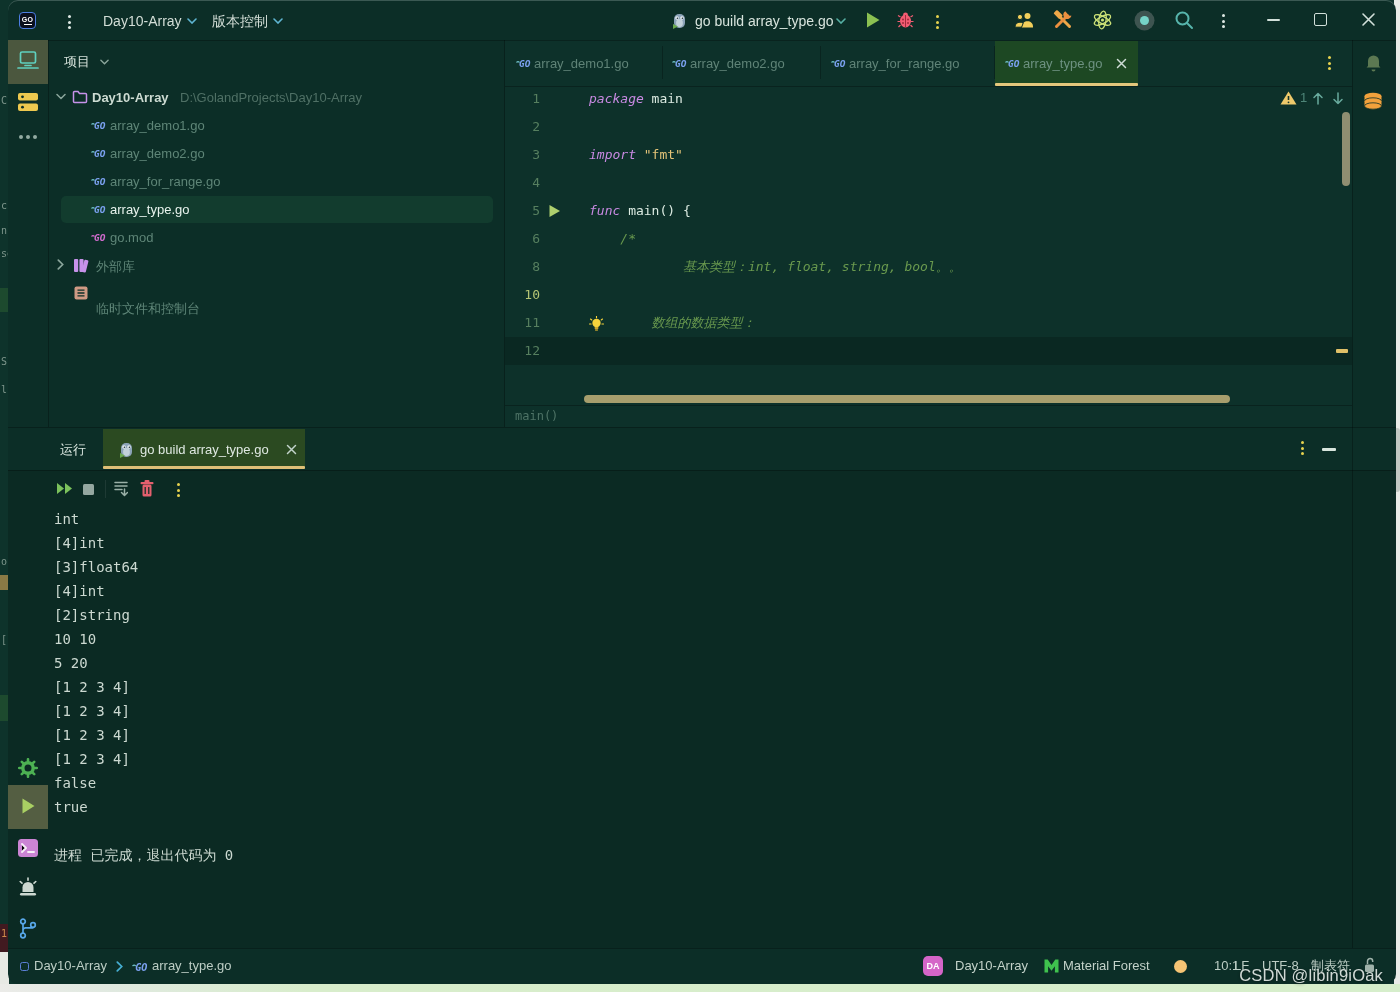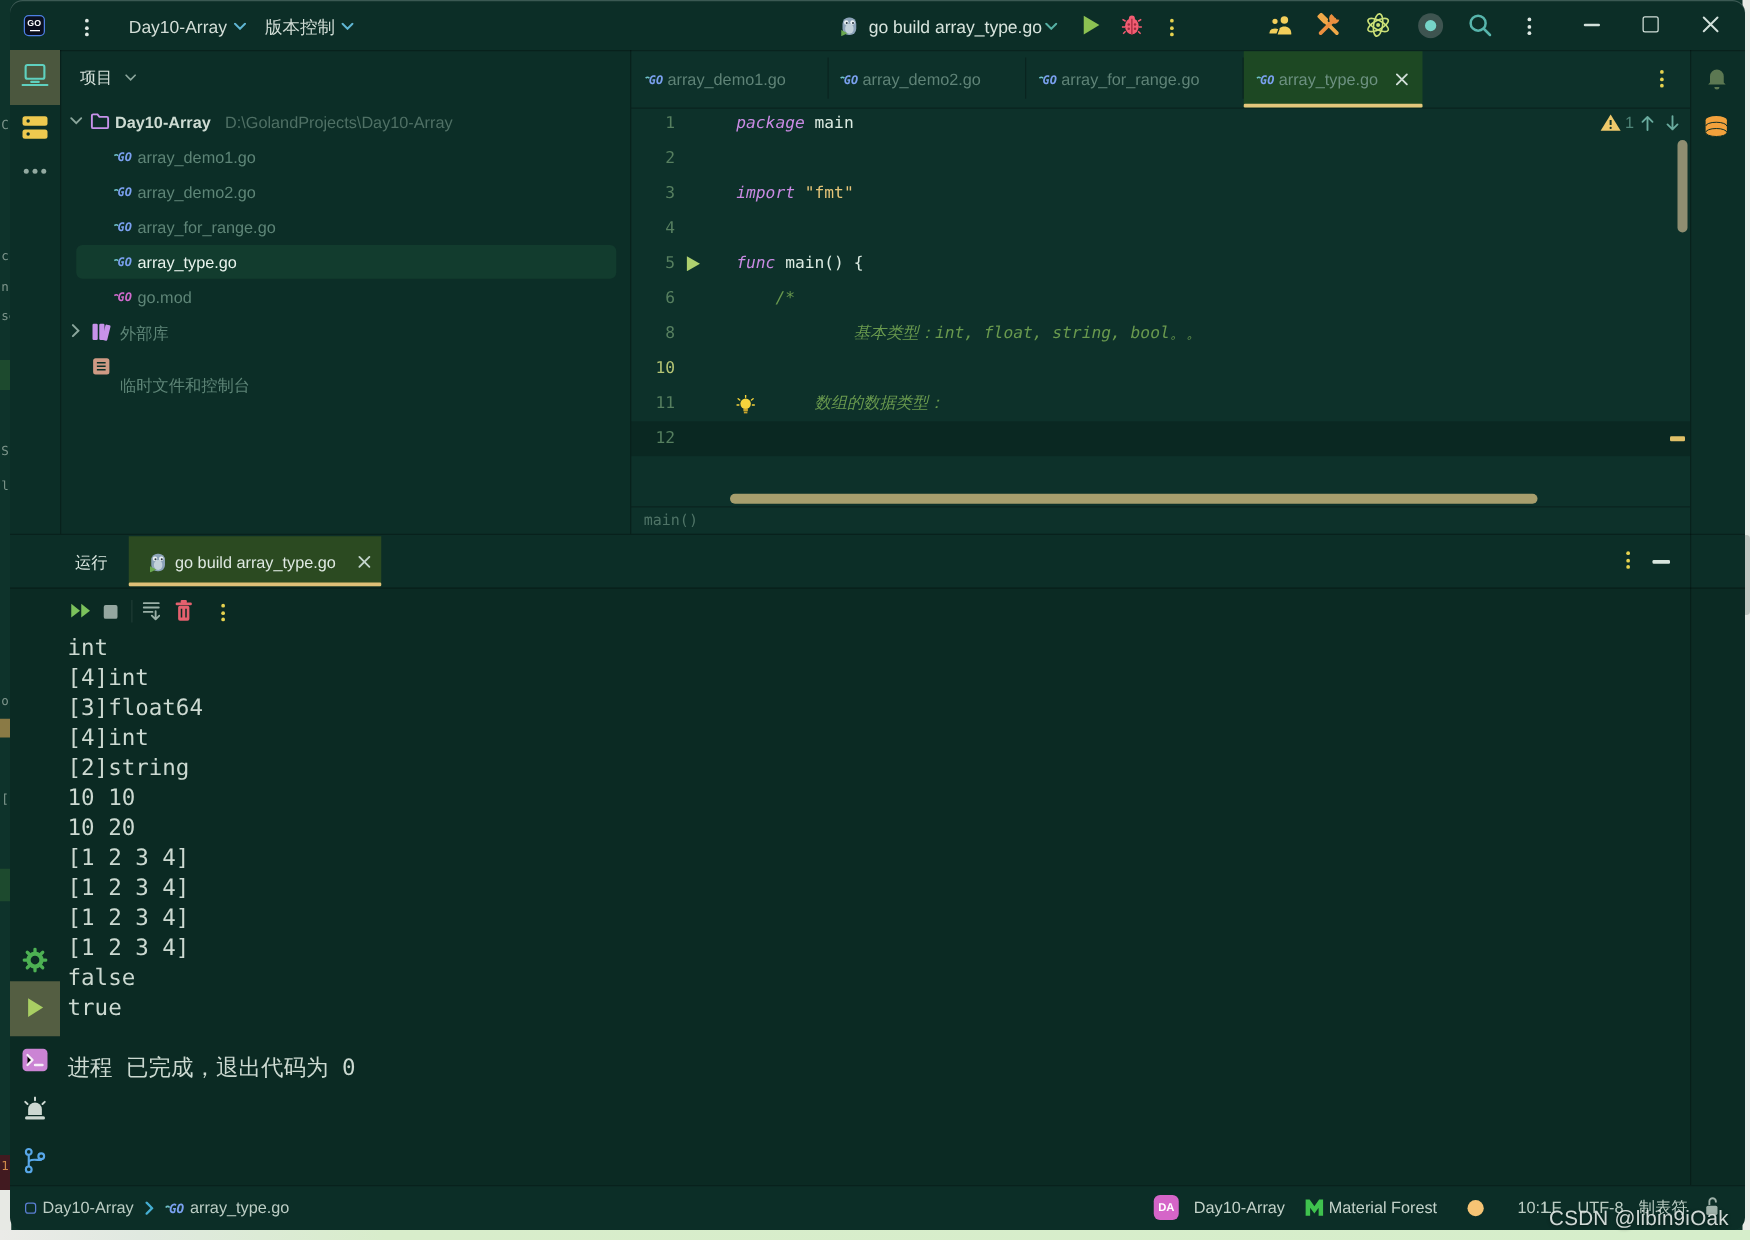--- a/index.html
+++ b/index.html
@@ -50,21 +50,21 @@
   .cl { height:28px; line-height:28px; white-space:pre; }
   .cl .ln { display:inline-block; width:35px; text-align:right; color:#567f5f; }
   .cl .ln.on { color:#b4c474; }
   .cl .ct { margin-left:49px; }
   .tk-kw { color:#c98ae3; font-style:italic; }
   .tk-pl { color:#dcebe2; }
   .tk-str { color:#e4c478; }
   .tk-cm { color:#69994e; font-style:italic; }
 
   
-  #console-lines { left:54px; top:507px; font-family:"DejaVu Sans Mono",monospace; font-size:18px; color:#ccd9d1; }
+  #console-lines { left:54px; top:507px; font-family:"DejaVu Sans Mono",monospace; font-size:14px; color:#ccd9d1; }
   .cnl { height:24px; line-height:24px; white-space:pre; }
 
   #run-tab-bg { left:103px; top:429px; width:202px; height:40px; background:#2b4a21; }
   #run-tab-underline { left:103px; top:466px; width:202px; height:3px; background:#dfc077; border-radius:1px; }
 
   #watermark { right:17px; top:966px; font-size:16.5px; color:rgba(226,232,229,.92); text-shadow:0 1px 3px rgba(0,0,0,.45); letter-spacing:.2px; z-index:50; white-space:nowrap; }
 
   svg { display:block; }
 </style>
 </head>
@@ -437,21 +437,21 @@
         <i></i>
       </div>
 
   <div class="abs" id="console-lines">
         <div class="cnl">int</div>
         <div class="cnl">[4]int</div>
         <div class="cnl">[3]float64</div>
         <div class="cnl">[4]int</div>
         <div class="cnl">[2]string</div>
         <div class="cnl">10 10</div>
-        <div class="cnl">10 20</div>
+        <div class="cnl">5 20</div>
         <div class="cnl">[1 2 3 4]</div>
         <div class="cnl">[1 2 3 4]</div>
         <div class="cnl">[1 2 3 4]</div>
         <div class="cnl">[1 2 3 4]</div>
         <div class="cnl">false</div>
         <div class="cnl">true</div>
         <div class="cnl">&nbsp;</div>
         <div class="cnl">进程 已完成，退出代码为 0</div>
       </div>
 

